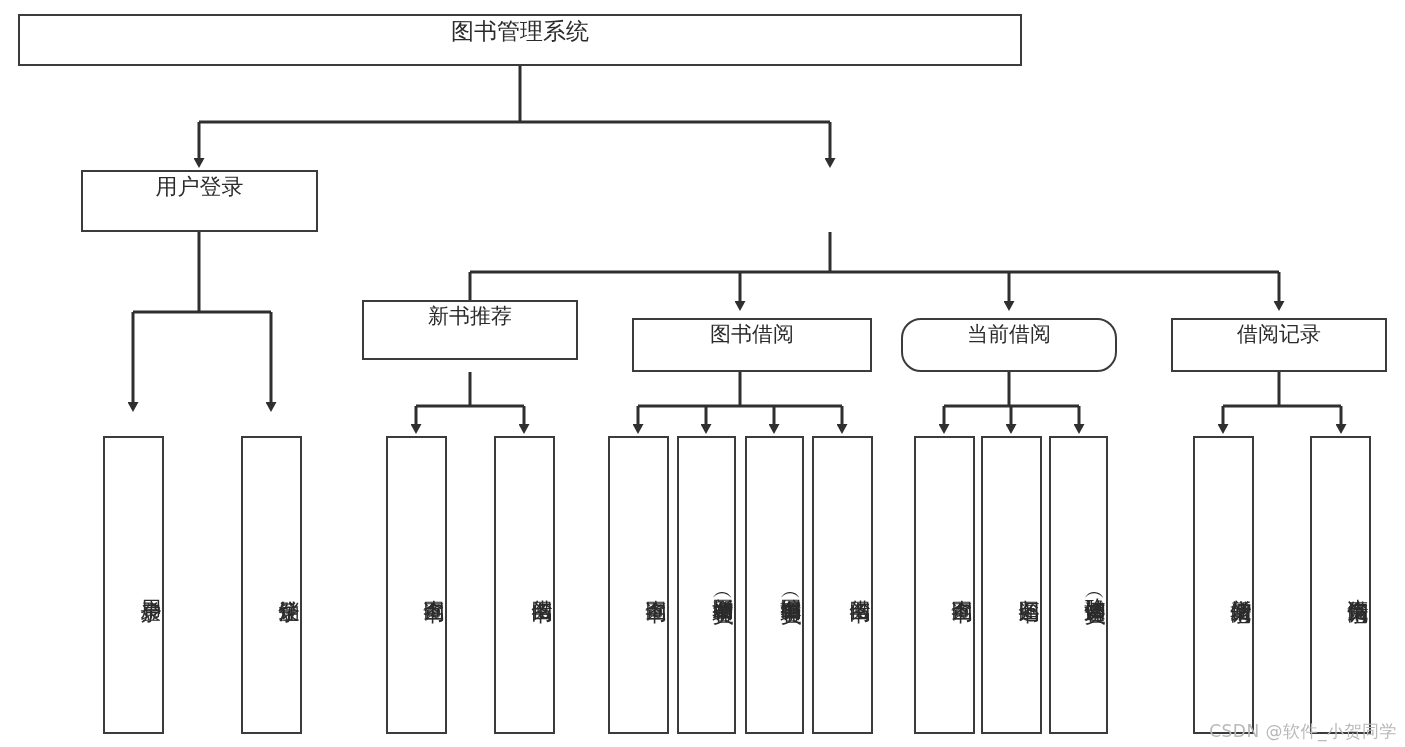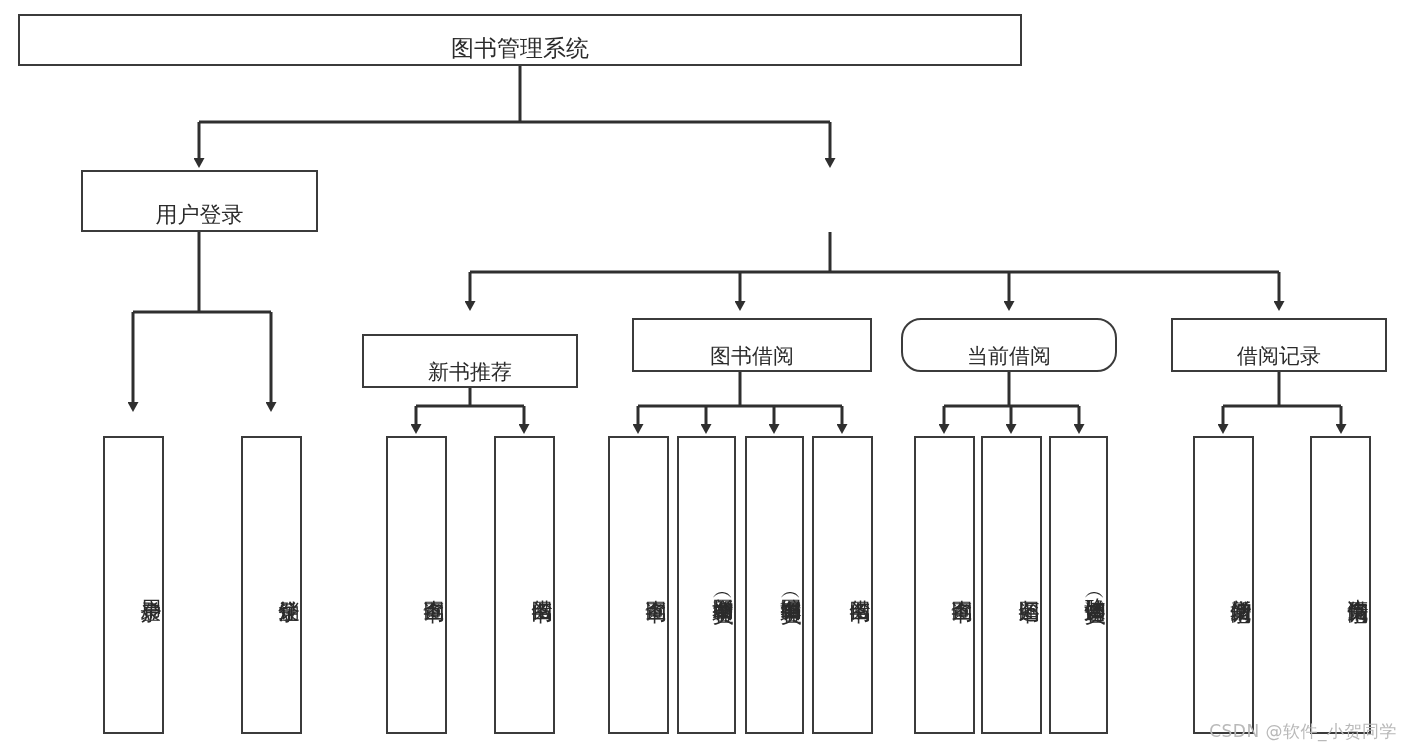--- a/index.html
+++ b/index.html
@@ -25,21 +25,21 @@
     width: 1405px;
     height: 747px;
     pointer-events: none;
   }
   .node {
     position: absolute;
     box-sizing: border-box;
     border: 2px solid #3b3b3b;
     background: #ffffff;
     display: flex;
-    align-items: flex-end;
+    align-items: flex-start;
     justify-content: center;
     color: #2b2b2b;
     text-align: center;
     z-index: 2;
   }
   .node.root {
     font-size: 23px;
   }
   .node.level2 {
     font-size: 22px;
@@ -129,21 +129,21 @@
   </svg>
 
   <div class="node root" style="left:18px; top:14px; width:1004px; height:52px;">
     <span>图书管理系统</span>
   </div>
 
   <div class="node level2" style="left:81px; top:170px; width:237px; height:62px;">
     <span>用户登录</span>
   </div>
 
-  <div class="node level3" style="left:362px; top:334px; width:216px; height:54px;">
+  <div class="node level3" style="left:362px; top:300px; width:216px; height:60px;">
     <span>新书推荐</span>
   </div>
   <div class="node level3" style="left:632px; top:318px; width:240px; height:54px;">
     <span>图书借阅</span>
   </div>
   <div class="node level3" style="left:901px; top:318px; width:216px; height:54px;border-radius:20px;">
     <span>当前借阅</span>
   </div>
   <div class="node level3" style="left:1171px; top:318px; width:216px; height:54px;">
     <span>借阅记录</span>

